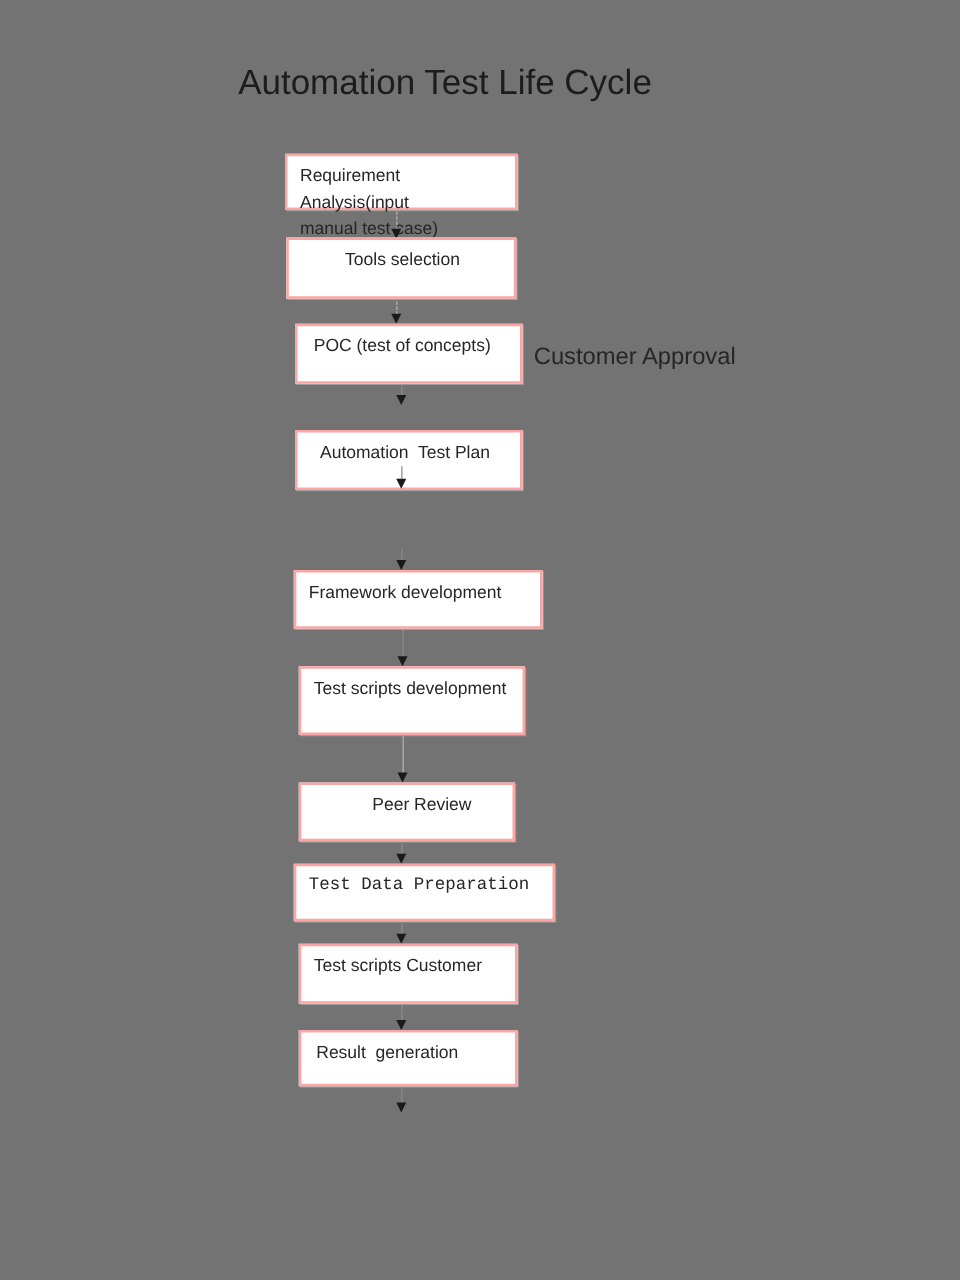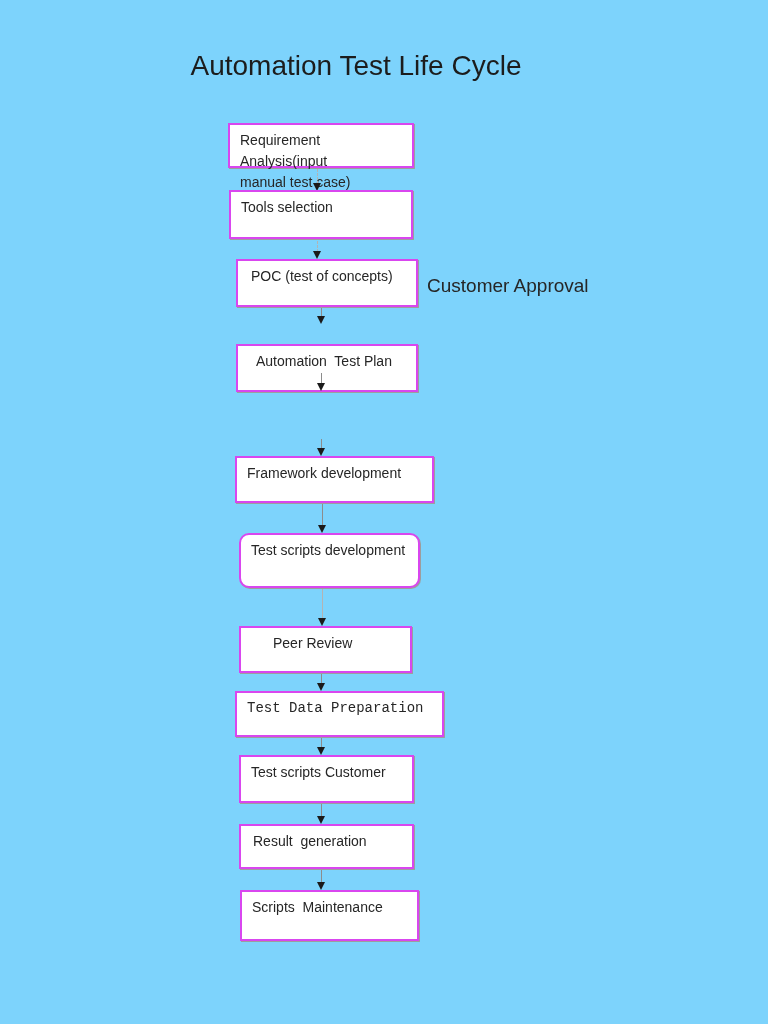--- a/index.html
+++ b/index.html
@@ -5,54 +5,54 @@
   html, body {
     margin: 0;
     padding: 0;
     background: #ffffff;
     font-family: "Liberation Sans", sans-serif;
   }
   .page {
     position: relative;
     width: 768px;
     height: 1024px;
-    background: #7dd3fc;
+    background: #737373;
     overflow: hidden;
   }
   .title {
     position: absolute;
     left: 0;
     top: 49px;
     width: 712px;
     text-align: center;
     font-size: 28px;
     line-height: 34px;
     color: #1c1c1c;
   }
   .node {
     position: absolute;
     box-sizing: border-box;
     background: #ffffff;
-    border: 2px solid #d946ef;
+    border: 2px solid #fca5a5;
     box-shadow: 1px 1px 0 0 #9d9d9d;
     font-size: 14px;
     line-height: 21px;
     color: #262626;
     padding: 5px 8px 0 10px;
   }
   .node .lbl { white-space: pre-wrap; }
-  .centered { text-align: left; }
+  .centered { text-align: center; }
 
   .n1  { left:228px; top:123px; width:186px; height:45px; }
   .n2  { left:229px; top:190px; width:184px; height:49px; }
   .n3  { left:236px; top:259px; width:182px; height:48px; padding-left:13px; }
   .n4  { left:236px; top:324px; width:182px; height:48px; padding-left:18px;margin-top:20px; }
   .n5  { left:235px; top:391px; width:184px; height:47px; }
   .n6  { left:235px; top:456px; width:199px; height:47px; }
-  .n7  { left:239px; top:533px; width:181px; height:55px;border-radius:10px; }
+  .n7  { left:239px; top:533px; width:181px; height:55px; }
   .n8  { left:239px; top:626px; width:173px; height:47px;padding-left:32px; }
   .n9  { left:235px; top:691px; width:209px; height:46px;font-family:Liberation Mono, monospace; }
   .n10 { left:239px; top:755px; width:175px; height:48px; }
   .n11 { left:239px; top:824px; width:175px; height:45px; padding-left:12px; }
   .n12 { left:240px; top:890px; width:179px; height:51px; }
 
   .annotation {
     position: absolute;
     left: 427px;
     top: 275px;
@@ -176,17 +176,14 @@
   </div>
 
   <div class="node n11">
     <span class="lbl">Result  generation</span>
   </div>
   <div class="arrow a11">
     <span class="line"></span>
     <span class="head"></span>
   </div>
 
-  <div class="node n12">
-    <span class="lbl">Scripts  Maintenance</span>
-  </div>
 
 </div>
 
 </body></html>

